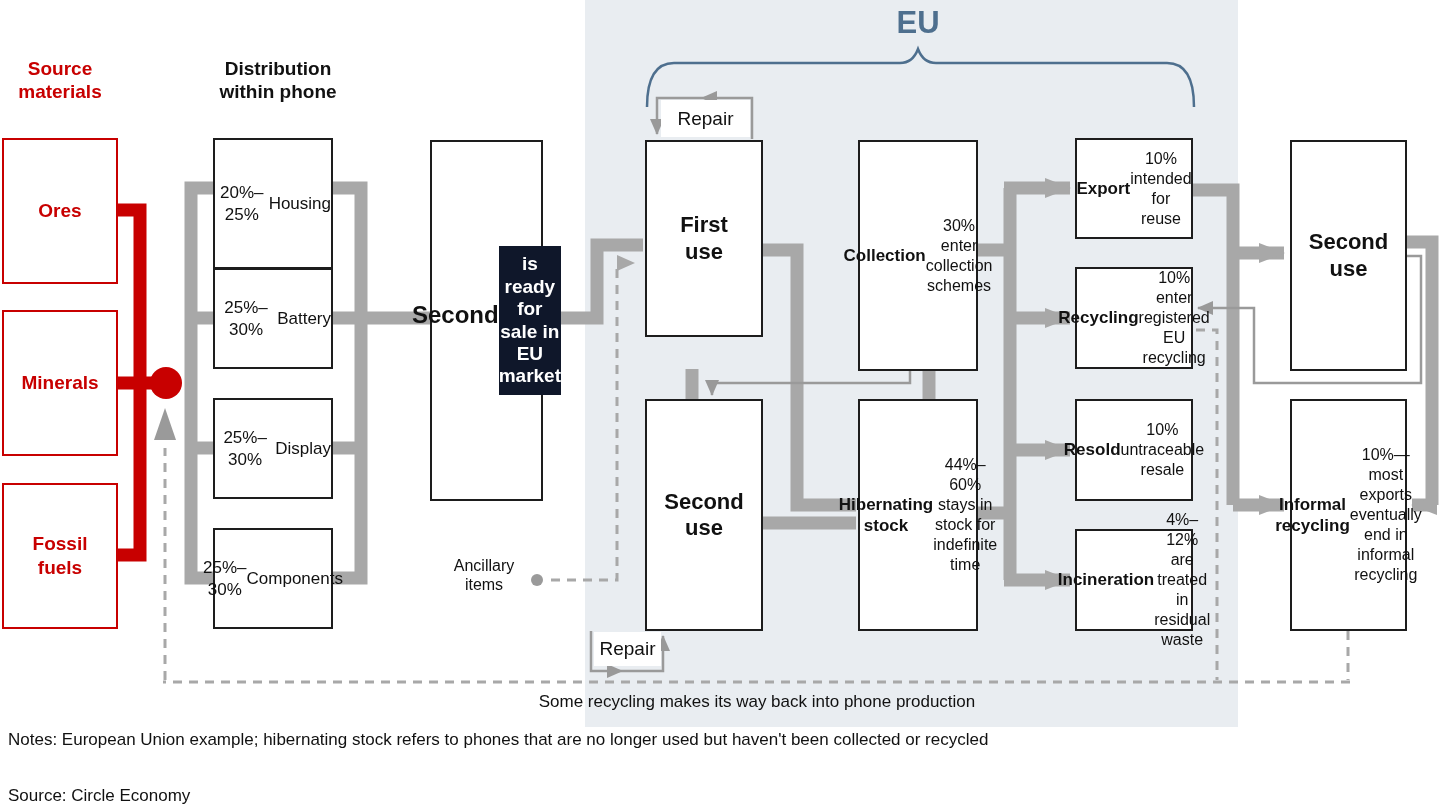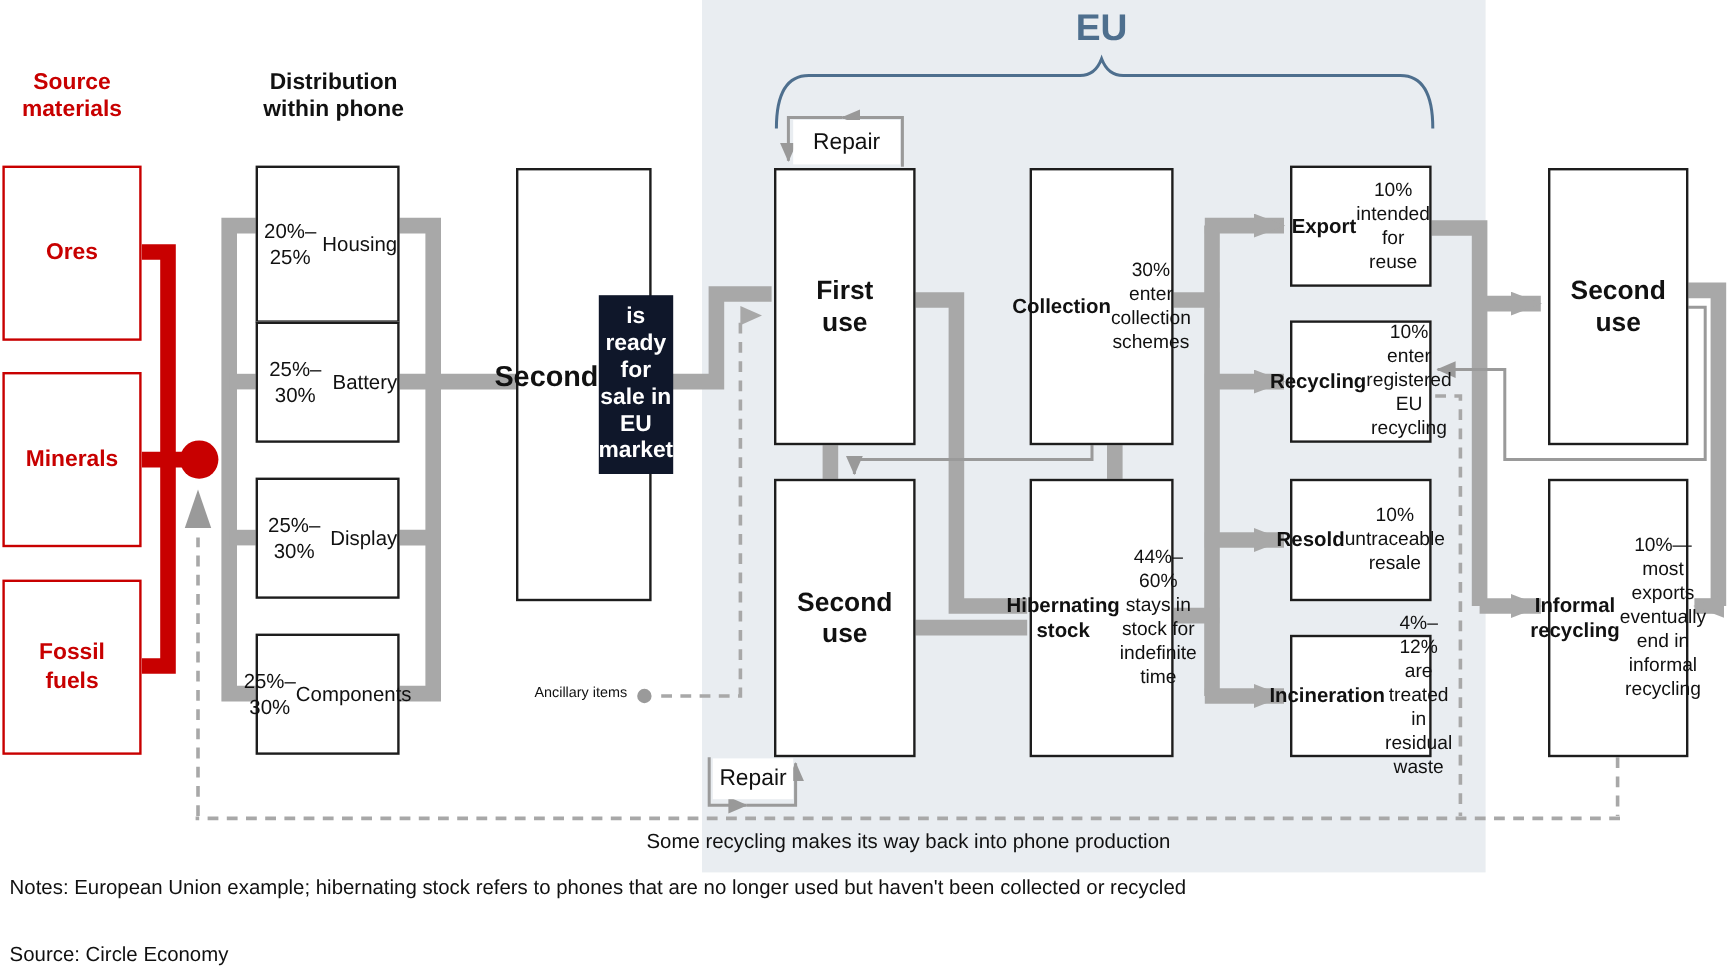--- a/index.html
+++ b/index.html
@@ -23,21 +23,21 @@
   .box-desc.narrow{max-width:84px;}
   .hdr{position:absolute;z-index:2;font-weight:bold;font-size:19px;line-height:1.22;text-align:center;}
   .hdr.red{color:#c80000;}
   .eu-title{position:absolute;left:858px;top:5px;width:120px;text-align:center;
     font-size:31px;font-weight:bold;color:#4e6f8e;z-index:2;}
   .phone-title{font-weight:bold;font-size:24px;margin-bottom:12px;}
   .phone-status{background:#0f172a;color:#fff;font-weight:bold;font-size:19px;
     line-height:1.18;width:86px;padding:7px 0;}
   .repair-label{position:absolute;background:#fff;z-index:2;display:flex;align-items:center;
     justify-content:center;font-size:19px;color:#111;}
-  .float-label{position:absolute;z-index:2;font-size:12px;line-height:1.2;text-align:center;margin-top:14px;}
+  .float-label{position:absolute;z-index:2;font-size:16px;line-height:1.2;text-align:center;}
   .caption{position:absolute;left:397px;top:692px;width:720px;text-align:center;
     font-size:17px;z-index:2;}
   .footnote{position:absolute;left:8px;font-size:17px;z-index:2;}
 </style>
 </head>
 <body>
 
 <div id="canvas">
 
   <div class="eu-bg"></div>
@@ -141,21 +141,21 @@
   <div class="box pct-box" style="left:213px;top:528px;width:120px;height:101px;">
     <div>25%–30%</div>
     <div>Components</div>
   </div>
 
   <div class="box" style="left:430px;top:140px;width:113px;height:361px;">
     <div class="phone-title">Second</div>
     <div class="phone-status">is ready for sale in EU market</div>
   </div>
 
-  <div class="box" style="left:645px;top:140px;width:118px;height:231px;">
+  <div class="box" style="left:645px;top:140px;width:118px;height:197px;">
     <div class="stage-title">First use</div>
   </div>
   <div class="box" style="left:645px;top:399px;width:118px;height:232px;">
     <div class="stage-title">Second use</div>
   </div>
   <div class="box" style="left:858px;top:140px;width:120px;height:231px;">
     <div class="box-title">Collection</div>
     <div class="box-desc">30% enter collection schemes</div>
   </div>
   <div class="box" style="left:858px;top:399px;width:120px;height:232px;">

